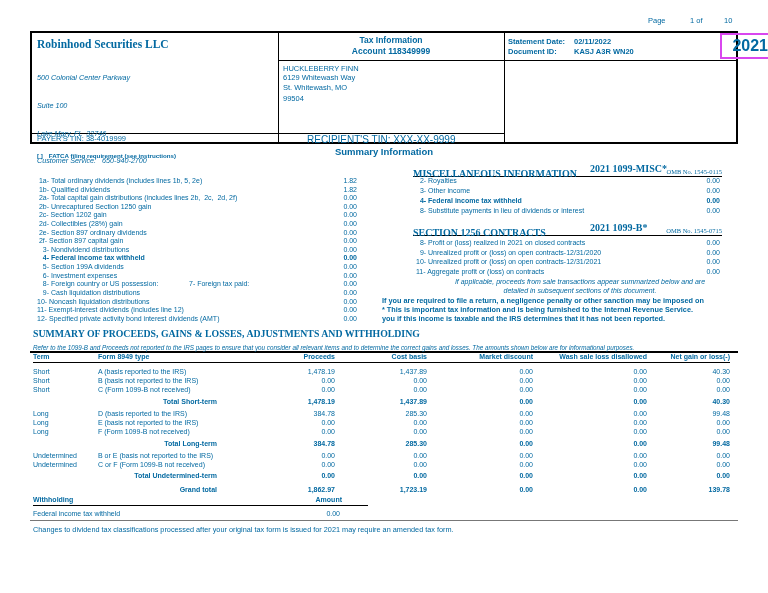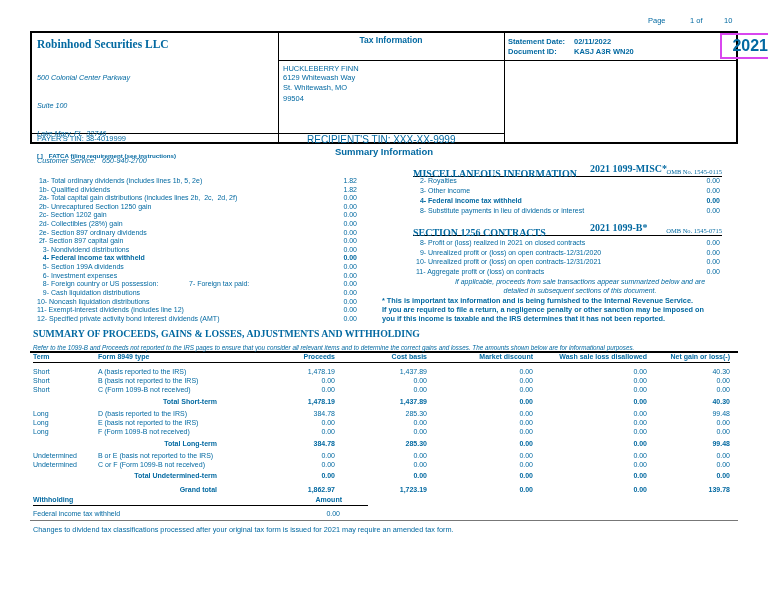--- a/index.html
+++ b/index.html
@@ -111,20 +111,21 @@
     <div class="co-addr pre">
       <div>500 Colonial Center Parkway</div>
       <div>Suite 100</div>
       <div>Lake Mary, FL  32746</div>
       <div>Customer Service:   650-940-2700</div>
     </div>
     <div class="payer-tin">PAYER'S TIN: 38-4019999</div>
 
     <div class="mid-title">
       <div>Tax Information</div>
+      <div>Account 118349999</div>
     </div>
     <div class="recipient">
       <div>HUCKLEBERRY FINN</div>
       <div>6129 Whitewash Way</div>
       <div>St. Whitewash, MO</div>
       <div>99504</div>
     </div>
     <div class="recipient-tin">RECIPIENT'S TIN: XXX-XX-9999</div>
 
     <div class="stmt">
@@ -261,22 +262,22 @@
         <span class="li-label">11- Aggregate profit or (loss) on contracts</span>
         <span class="li-value">0.00</span>
       </div>
     </div>
 
   <div class="abs note-italic">
     <div>If applicable, proceeds from sale transactions appear summarized below and are</div>
     <div>detailed in subsequent sections of this document.</div>
   </div>
   <div class="abs note-bold">
+    <div>If you are required to file a return, a negligence penalty or other sanction may be imposed on</div>
     <div>* This is important tax information and is being furnished to the Internal Revenue Service.</div>
-    <div>If you are required to file a return, a negligence penalty or other sanction may be imposed on</div>
     <div>you if this income is taxable and the IRS determines that it has not been reported.</div>
   </div>
 
   <div class="abs proceeds-title">SUMMARY OF PROCEEDS, GAINS &amp; LOSSES, ADJUSTMENTS AND WITHHOLDING</div>
   <div class="abs refer-note">Refer to the 1099-B and Proceeds not reported to the IRS pages to ensure that you consider all relevant items and to determine the correct gains and losses. The amounts shown below are for informational purposes.</div>
 
   <div class="abs sum-table">
     <div class="sum-grid sum-head">
       <span>Term</span>
       <span>Form 8949 type</span>

